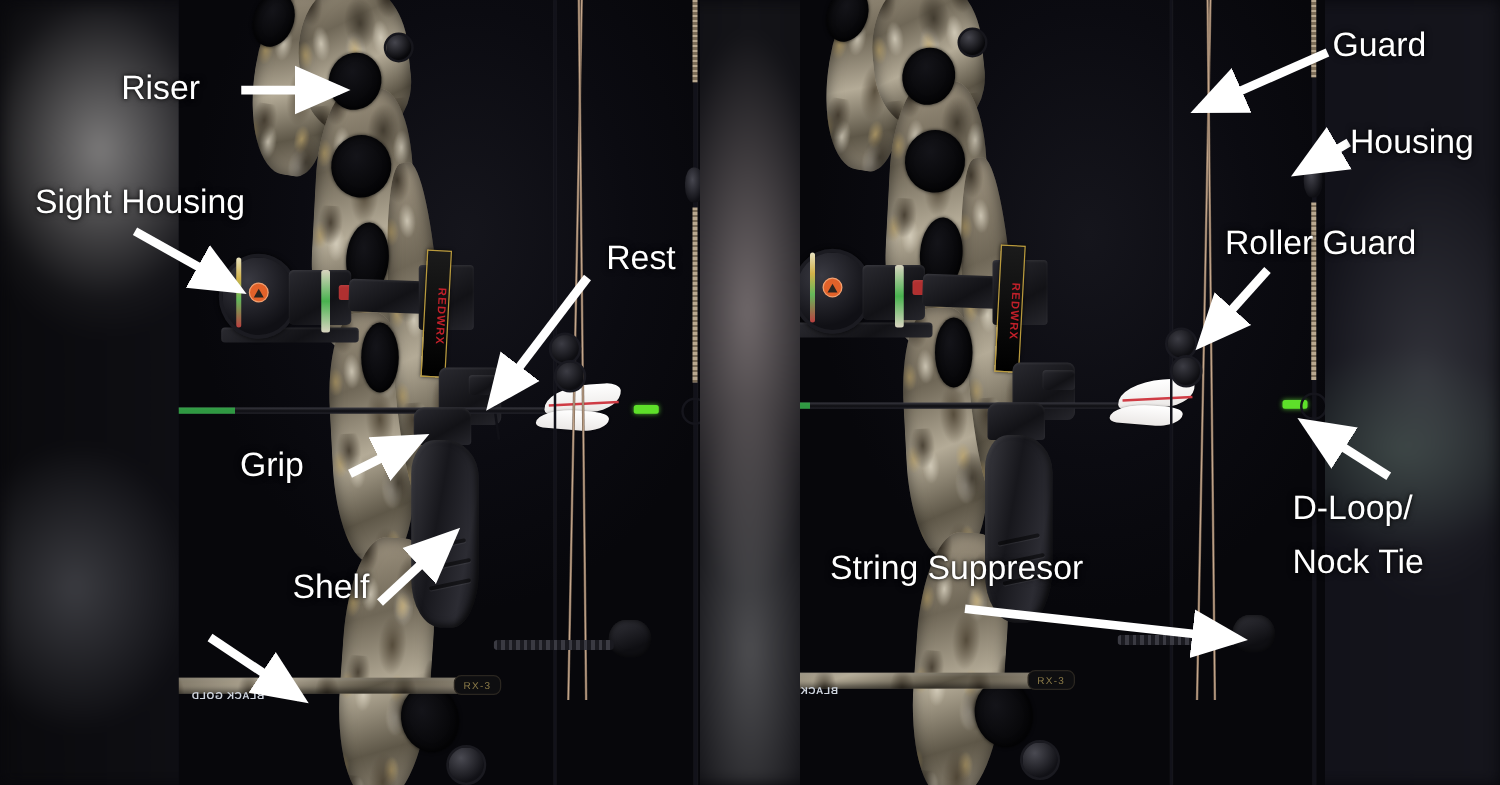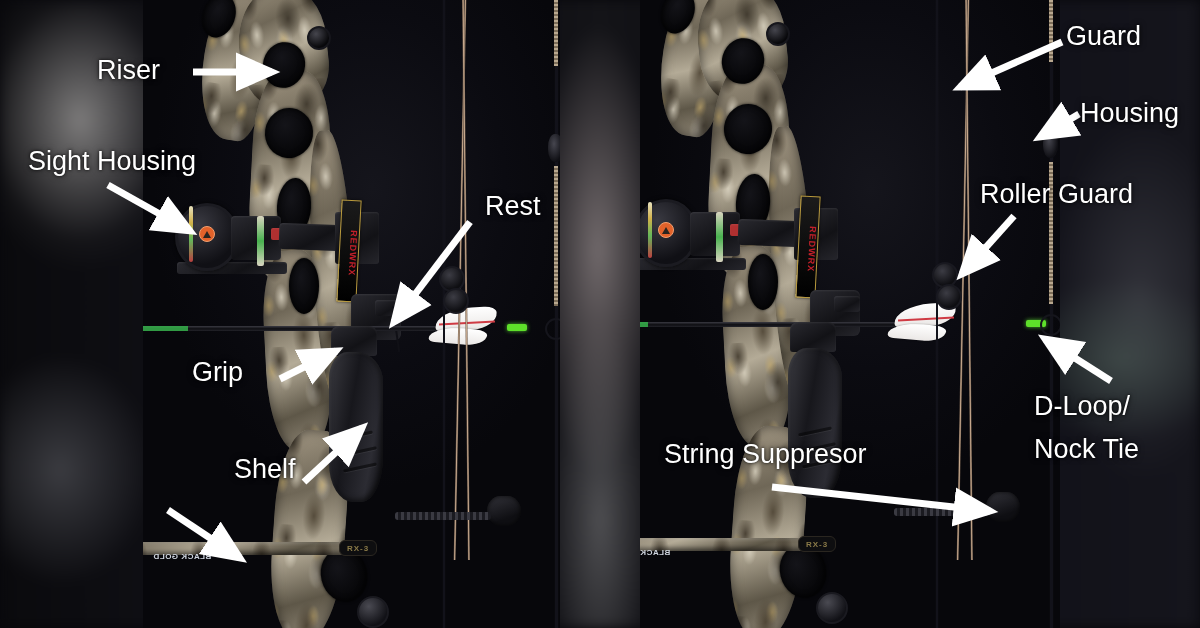--- a/index.html
+++ b/index.html
@@ -107,23 +107,24 @@
     font-weight:700;
     font-size:9px;
     letter-spacing:1px;
     writing-mode: vertical-rl;
     text-align:center;
     padding-top:4px;
     box-shadow:0 0 3px rgba(0,0,0,0.7);
   }
   .rx-badge {
     position:absolute; background:#0e0e10; border-radius:6px;
-    color:#8a7a48; font-size:8px; font-weight:700; letter-spacing:1px;
+    color:#8a7a48; font-size:8px; font-weight:400; letter-spacing:1px;
     display:flex; align-items:center; justify-content:center;
     border:1px solid #2a2620;
+    margin-left:24px;
   }
 
   .grip {
     position:absolute;
     background: linear-gradient(100deg,#3a3a40 0%,#17171c 40%,#2c2c33 75%,#101014 100%);
     border-radius: 34% 50% 40% 44% / 18% 20% 30% 26%;
     box-shadow: inset -2px -2px 6px rgba(0,0,0,0.7), inset 1px 1px 3px rgba(255,255,255,0.09);
   }
   .grip-ridge { position:absolute; height:3px; background: rgba(0,0,0,0.5); border-radius:2px; transform: rotate(-12deg); box-shadow: 0 1px 0 rgba(255,255,255,0.06); }
 

